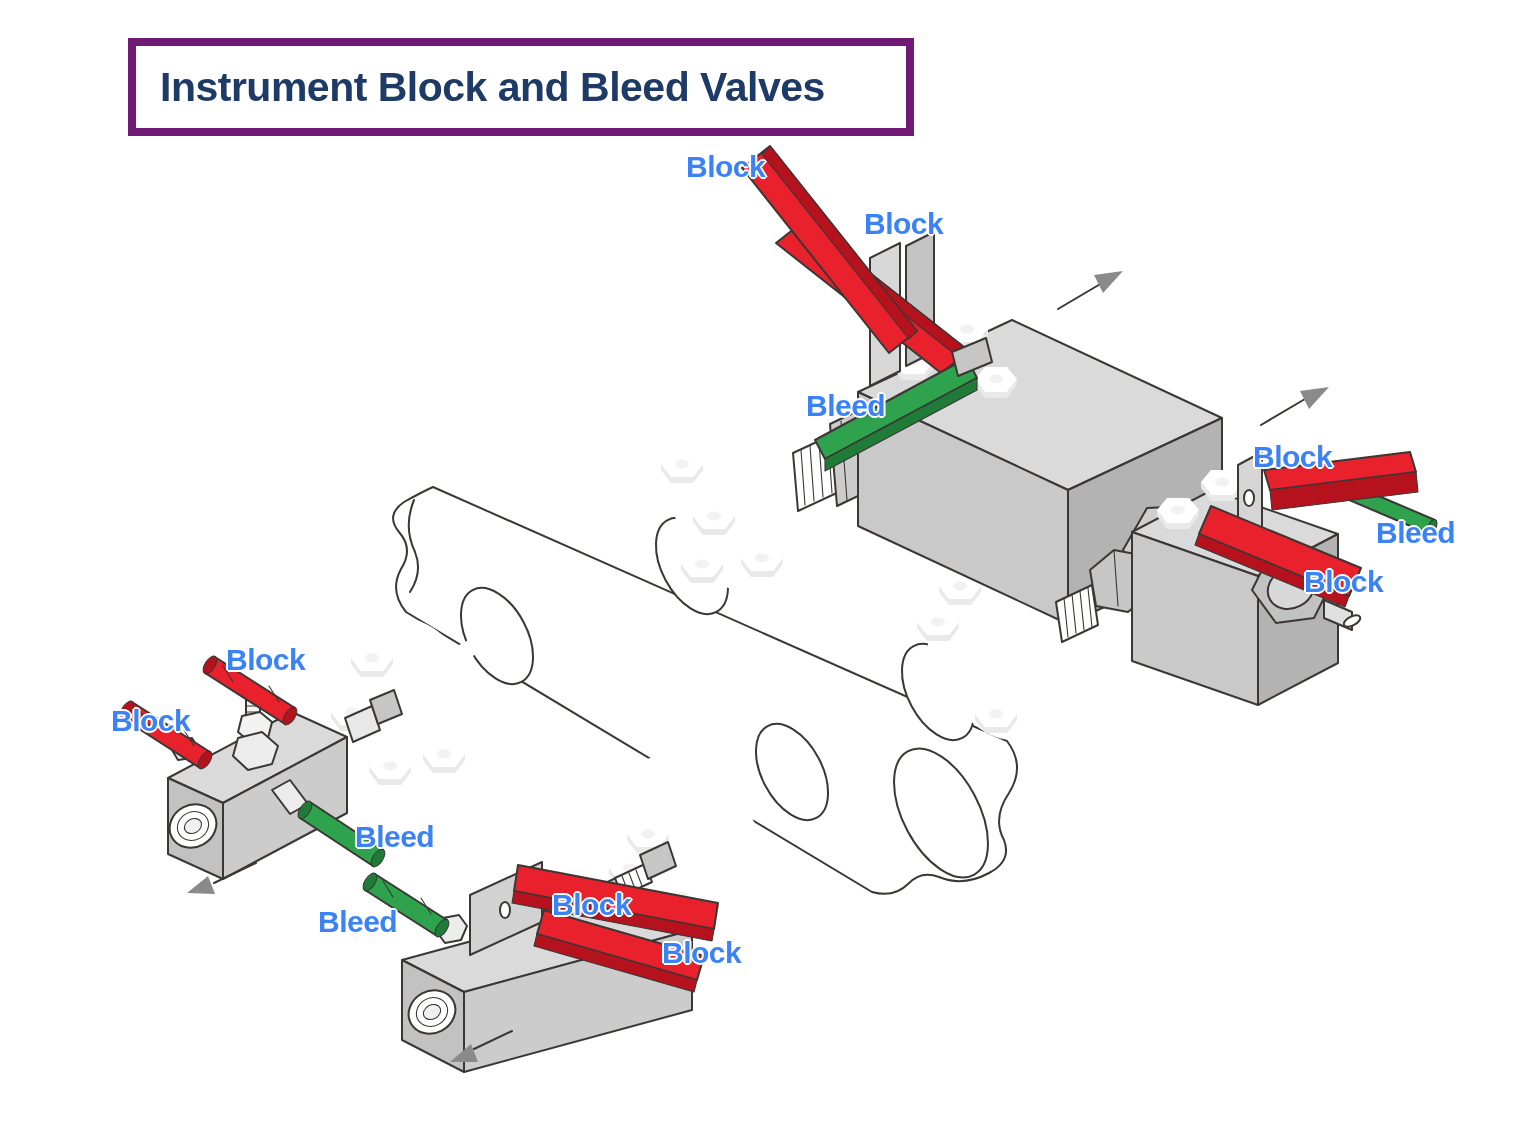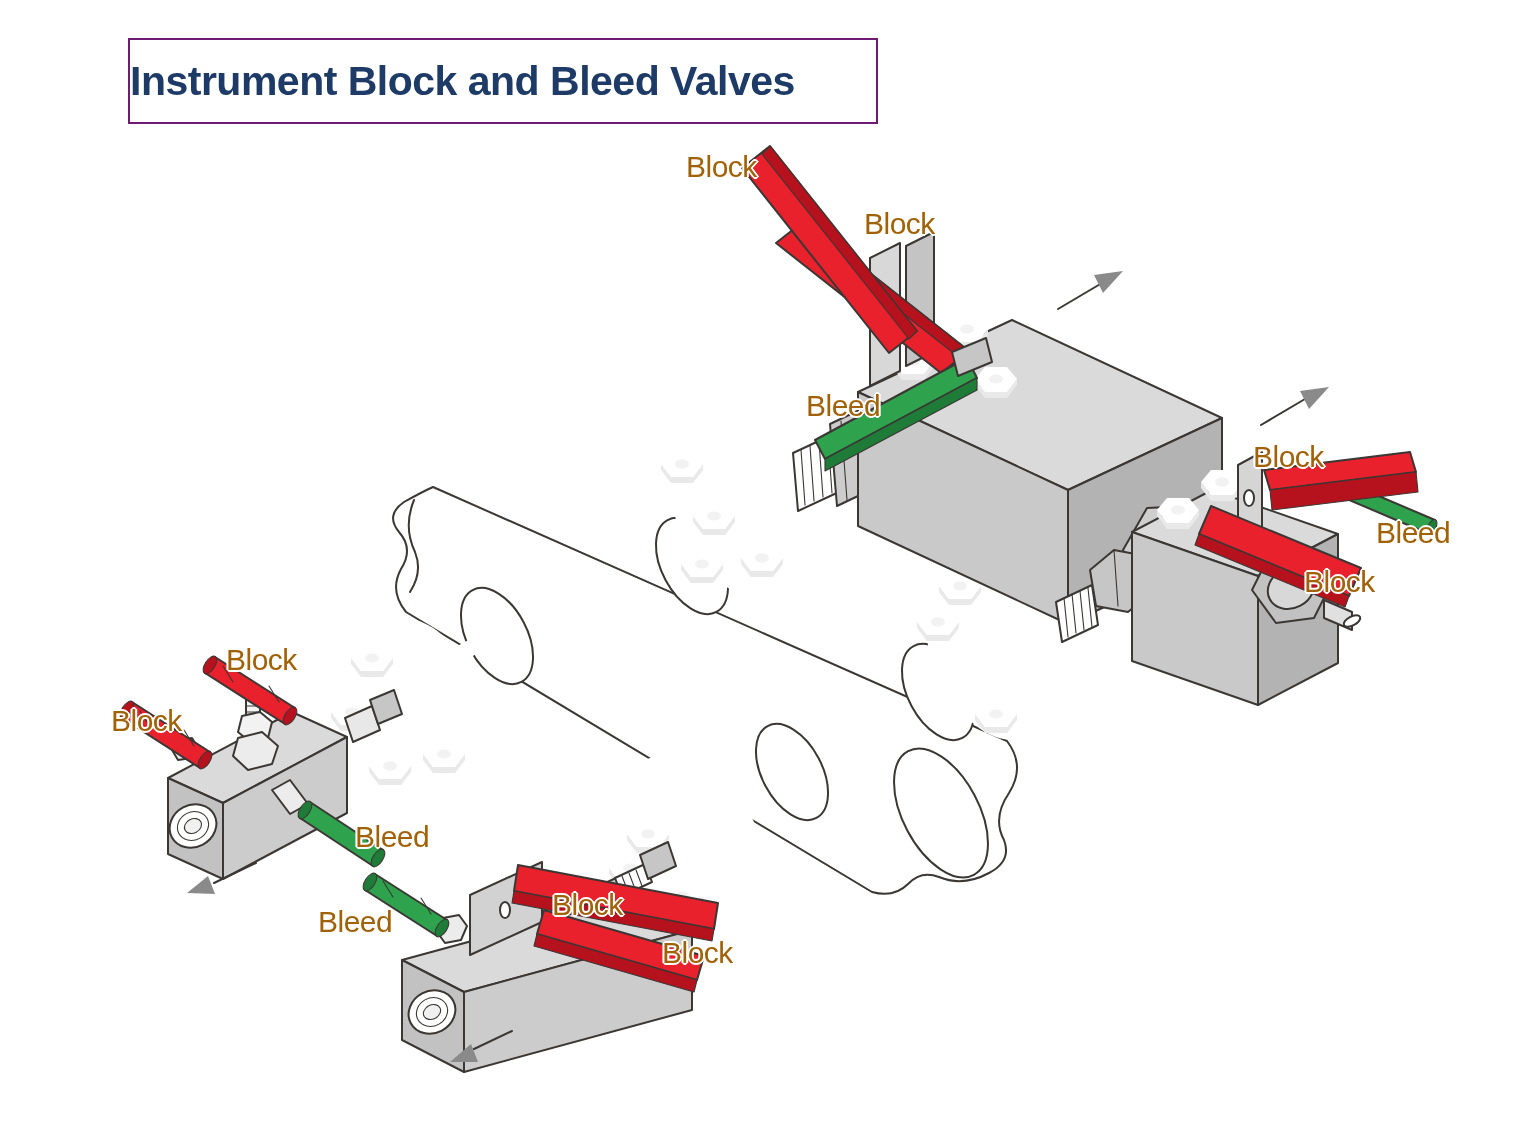--- a/index.html
+++ b/index.html
@@ -5,25 +5,25 @@
   html,body{margin:0;padding:0;background:#ffffff;}
   .stage{position:relative;width:1536px;height:1142px;background:#fff;overflow:hidden;
          font-family:"Liberation Sans", sans-serif;}
   .stage svg{position:absolute;left:0;top:0;}
   
   .d polygon,.d path,.d rect,.d ellipse,.d line,.d circle{stroke:#3b3734;stroke-width:2;stroke-linejoin:round;stroke-linecap:round;}
   .d .t{stroke-width:1.1;}
   .d .nostroke{stroke:none;}
   
   .titlebox{position:absolute;left:128px;top:38px;width:746px;height:82px;
-            border:2px solid #701a75;display:flex;align-items:center;
+            border:8px solid #701a75;display:flex;align-items:center;padding-left:24px;
             background:#fff;}
   .titlebox span{font-size:41px;font-weight:bold;color:#1e3a67;letter-spacing:-0.5px;}
   
-  .lbl{position:absolute;font-size:30px;font-weight:normal;color:#a16207;letter-spacing:-0.5px;
+  .lbl{position:absolute;font-size:30px;font-weight:bold;color:#3b82f6;letter-spacing:-0.5px;
        text-shadow:-2px 0 0 #fff,2px 0 0 #fff,0 -2px 0 #fff,0 2px 0 #fff,
                    -1px -1px 0 #fff,1px 1px 0 #fff,-1px 1px 0 #fff,1px -1px 0 #fff;
        white-space:nowrap;}
   .lbl[data-name="label-top-block-upper"]{left:686px;top:150px;}
   .lbl[data-name="label-top-block-lower"]{left:864px;top:207px;}
   .lbl[data-name="label-top-bleed"]{left:806px;top:389px;}
   .lbl[data-name="label-right-block-upper"]{left:1253px;top:440px;}
   .lbl[data-name="label-right-bleed"]{left:1376px;top:516px;}
   .lbl[data-name="label-right-block-lower"]{left:1304px;top:565px;}
   .lbl[data-name="label-left-block-upper"]{left:226px;top:643px;}

